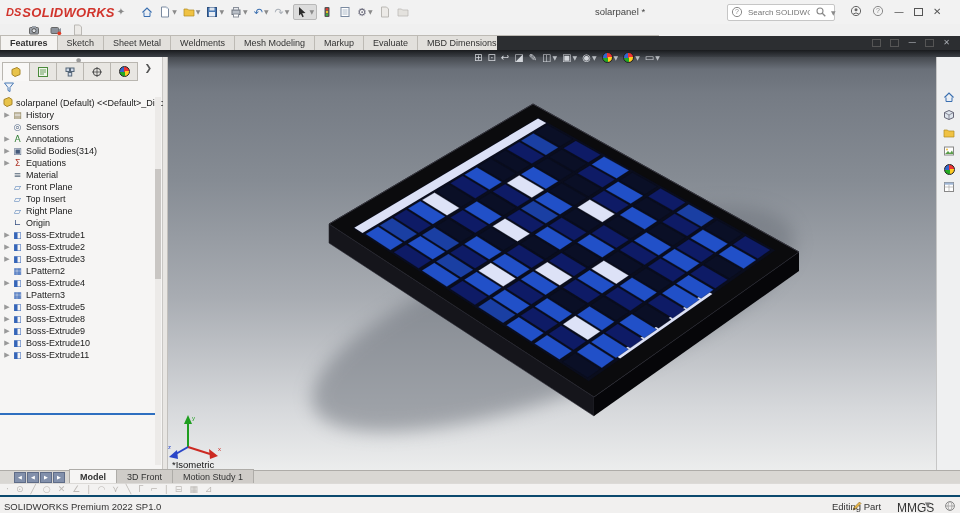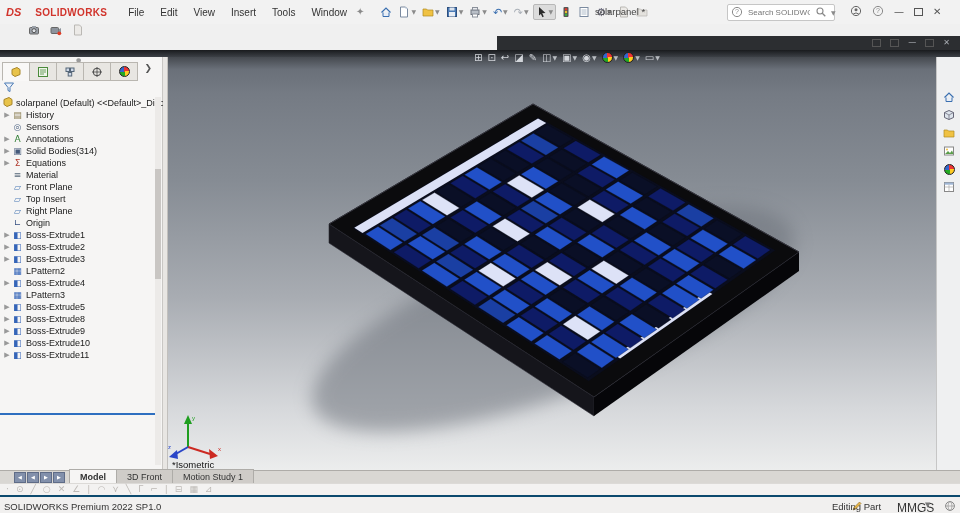--- a/index.html
+++ b/index.html
@@ -3,23 +3,23 @@
 <meta charset="utf-8">
 <style>
   html,body{margin:0;padding:0;background:#9aa0a6;}
   .app{position:relative;width:960px;height:513px;font-family:"Liberation Sans",sans-serif;
        background:#f0f0f0;overflow:hidden;font-size:10px;color:#222;}
   .abs{position:absolute;}
   .glyph{font-family:"DejaVu Sans",sans-serif;line-height:1;}
   
   .titlebar{left:0;top:0;width:960px;height:24px;background:#f2f2f2;border-bottom:1px solid #e0e0e0;
             display:flex;align-items:center;}
-  .brand{display:flex;align-items:center;margin-left:6px;gap:14px;}
+  .brand{display:flex;align-items:center;margin-left:6px;gap:1px;}
   .brand .ds{color:#d1342c;font-weight:bold;font-style:italic;font-size:11px;}
-  .brand .bname{color:#d1342c;font-weight:bold;font-size:10px;letter-spacing:.3px;}
+  .brand .bname{color:#d1342c;font-weight:bold;font-size:13px;letter-spacing:.3px;font-style:italic;}
   .menus{display:flex;margin-left:14px;gap:2px;}
   .menu-item{padding:3px 7px;color:#333;font-size:10px;cursor:default;}
   .pin{color:#8a8a8a;font-size:10px;margin-left:2px;}
   .tb1{display:flex;align-items:center;margin-left:14px;gap:2px;}
   .tbtn{display:flex;align-items:center;padding:1px 2px;border-radius:2px;}
   .tbtn.pressed{background:#dcdcdc;border:1px solid #b8b8b8;}
   .tbtn svg{display:block;}
   .caret{color:#8a8a8a;font-size:6px;margin-left:1px;}
   .doc-title{left:560px;top:6px;width:120px;text-align:center;font-size:9.5px;color:#444;}
   .searchbox{left:727px;top:4px;width:100px;height:15px;border:1px solid #c6c6c6;border-radius:2px;
@@ -95,28 +95,20 @@
 </head>
 <body>
 
 <div class="app">
 
   <div class="abs titlebar">
     <div class="brand">
       <span class="ds">DS</span>
       <span class="bname">SOLIDWORKS</span>
     </div>
-    <div class="menus" id="menubar">
-        <div class="menu-item">File</div>
-        <div class="menu-item">Edit</div>
-        <div class="menu-item">View</div>
-        <div class="menu-item">Insert</div>
-        <div class="menu-item">Tools</div>
-        <div class="menu-item">Window</div>
-      </div>
     <span class="pin glyph">✦</span>
     <div class="tb1" id="toolbar1">
         <div class="tbtn">
           <svg width="12" height="12" viewBox="0 0 12 12">
             <path d="M1.5 6.5 L6 2 L10.5 6.5" fill="none" stroke="#3a6fb0" stroke-width="1.2"></path>
             <path d="M3 6.5 V10.5 H9 V6.5" fill="#e8eef6" stroke="#3a6fb0"></path>
           </svg>
         </div>
         <div class="tbtn">
           <svg width="12" height="12" viewBox="0 0 12 12">
@@ -234,20 +226,32 @@
           <circle cx="9.3" cy="9.3" r="1.9" fill="#e03b24"></circle>
         </svg>
       </div>
       <div class="tbtn">
         <svg width="12" height="12" viewBox="0 0 12 12">
           <path d="M2.5 1 H7.5 L9.5 3 V11 H2.5 Z" fill="#eceae7" stroke="#bab8b4"></path>
         </svg>
       </div>
     </div>
 
+  <div class="abs tabrow" id="tabrow">
+      <div class="ctab active">Features</div>
+      <div class="ctab">Sketch</div>
+      <div class="ctab">Sheet Metal</div>
+      <div class="ctab">Weldments</div>
+      <div class="ctab">Mesh Modeling</div>
+      <div class="ctab">Markup</div>
+      <div class="ctab">Evaluate</div>
+      <div class="ctab">MBD Dimensions</div>
+      <div class="ctab">SOLIDWORKS Add-Ins</div>
+      <div class="ctab">MBD</div>
+    </div>
   <div class="tabrow-dark">
     <span class="mdi winbox"></span>
     <span class="mdi winbox"></span>
     <span class="mdi glyph">—</span>
     <span class="mdi winbox"></span>
     <span class="mdi glyph">✕</span>
   </div>
   <div class="abs darkstrip"></div>
 
   <div class="abs headsup" id="headsup">

